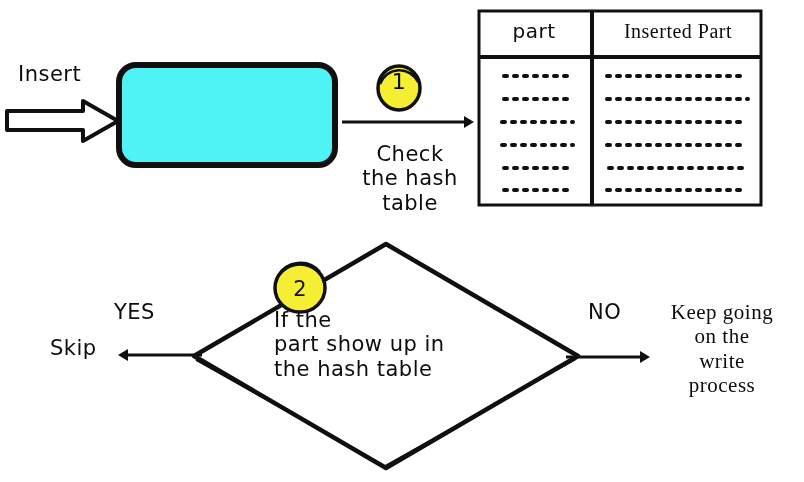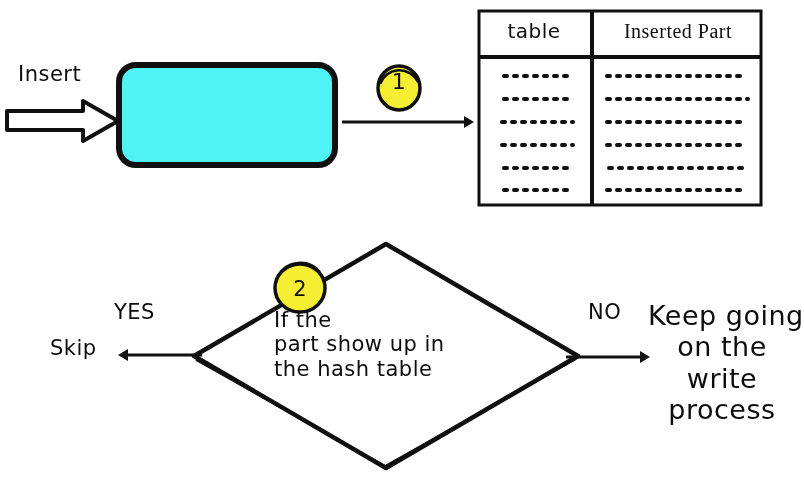--- a/index.html
+++ b/index.html
@@ -51,21 +51,21 @@
   #th-part{left:592px;top:20px;width:172px;text-align:center;font-size:20px;font-family:Liberation Serif, serif;}
   
   #diamond{position:absolute;left:186px;top:238px;width:400px;height:236px;}
   #diamond-text{
     left:274px;top:308px;width:240px;text-align:left;font-size:21px;
   }
   
   #yes-label{left:114px;top:300px;font-size:21px;}
   #skip-label{left:28px;top:336px;font-size:21px;margin-left:22px;}
   #no-label{left:588px;top:300px;font-size:21px;text-align:center;}
-  #keep-label{left:648px;top:300px;width:148px;text-align:center;font-size:27px;}
+  #keep-label{left:648px;top:300px;width:148px;text-align:center;font-size:21px;font-family:Liberation Serif, serif;}
   #arrow-yes{position:absolute;left:118px;top:342px;width:86px;height:26px;}
   #arrow-no{position:absolute;left:566px;top:344px;width:84px;height:26px;}
 </style>
 </head>
 <body>
 
 <div id="stage">
 
   <div class="lbl" id="insert-label">Insert</div>
 
@@ -79,41 +79,44 @@
     <path d="M2 14 L124 14" stroke="#101010" stroke-width="3" fill="none"></path>
     <path d="M124 8 L134 14 L124 20 Z" fill="#101010"></path>
   </svg>
 
   <svg id="badge1" viewBox="0 0 50 52">
     <ellipse cx="25" cy="26" rx="21" ry="22" fill="#f5ee32" stroke="#101010" stroke-width="3.5"></ellipse>
     <path d="M6 22 A21 22 0 0 1 44 20" fill="none" stroke="#101010" stroke-width="2.5"></path>
   </svg>
   <div class="lbl" id="badge1-num">1</div>
 
+  <div class="lbl" id="check-label">Check
+the hash
+table</div>
 
   <svg id="hash-table" viewBox="0 0 288 200">
     <rect x="3" y="3" width="282" height="194" fill="#ffffff" stroke="#101010" stroke-width="3"></rect>
     <line x1="3" y1="49" x2="285" y2="49" stroke="#101010" stroke-width="4"></line>
     <line x1="116" y1="3" x2="116" y2="197" stroke="#101010" stroke-width="4"></line>
     <g stroke="#101010" stroke-width="4" stroke-linecap="round" stroke-dasharray="3 7">
       <line x1="28" y1="68" x2="96" y2="68"></line>
       <line x1="28" y1="91" x2="96" y2="91"></line>
       <line x1="26" y1="114" x2="97" y2="114"></line>
       <line x1="26" y1="137" x2="97" y2="137"></line>
       <line x1="28" y1="160" x2="96" y2="160"></line>
       <line x1="28" y1="182" x2="96" y2="182"></line>
       <line x1="131" y1="68" x2="270" y2="68"></line>
       <line x1="131" y1="91" x2="272" y2="91"></line>
       <line x1="131" y1="114" x2="270" y2="114"></line>
       <line x1="131" y1="137" x2="271" y2="137"></line>
       <line x1="133" y1="160" x2="271" y2="160"></line>
       <line x1="131" y1="182" x2="270" y2="182"></line>
     </g>
   </svg>
-  <div class="lbl" id="th-hash">table</div>
+  <div class="lbl" id="th-hash">part</div>
   <div class="lbl" id="th-part">Inserted Part</div>
 
   <svg id="diamond" viewBox="0 0 400 236">
     <path d="M200 6 L392 118 L200 230 L8 118 Z" fill="#ffffff" stroke="#101010" stroke-width="4.5" stroke-linejoin="round"></path>
     <path d="M10 122 L199 228 L390 121" fill="none" stroke="#101010" stroke-width="2"></path>
     <g>
       <ellipse cx="114" cy="50" rx="25" ry="24" fill="#f5ee32" stroke="#101010" stroke-width="3.5"></ellipse>
       <path d="M92 38 A25 24 0 0 1 134 34" fill="none" stroke="#101010" stroke-width="2.5"></path>
       <text x="114" y="58" text-anchor="middle" font-family="DejaVu Sans, sans-serif" font-size="21" fill="#101010">2</text>
     </g>

